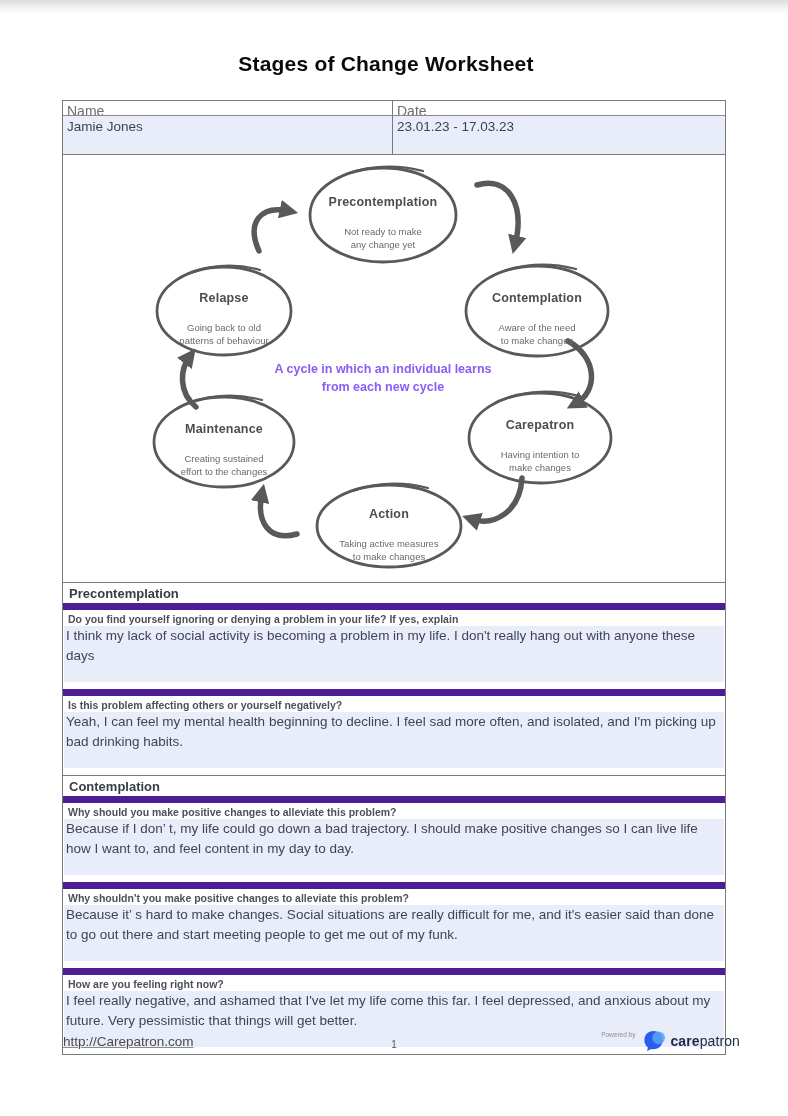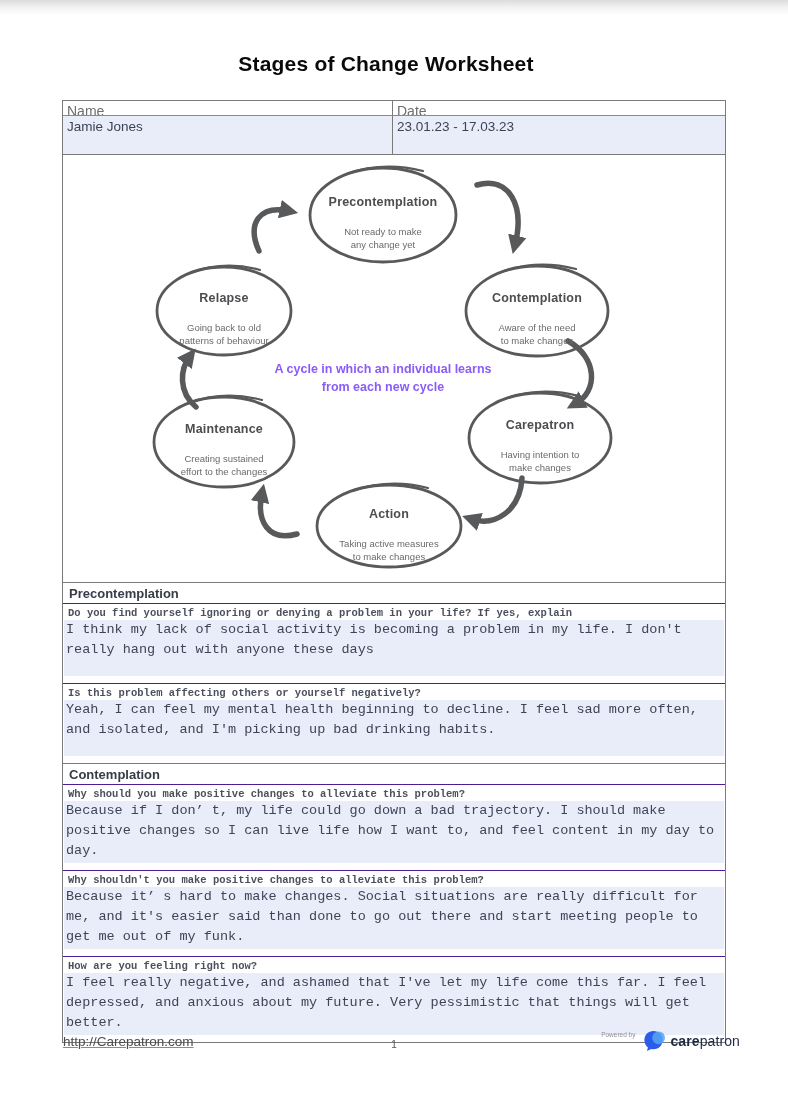--- a/index.html
+++ b/index.html
@@ -25,21 +25,21 @@
   .diagram-svg { position:absolute; left:0; top:0; }
   .stage { position:absolute; width:160px; text-align:center; }
   .stage-name { font-size:12.5px; font-weight:bold; color:#4c4d50; letter-spacing:0.2px; }
   .stage-desc { font-size:9.5px; color:#6a6a6d; line-height:12.5px; margin-top:17px; white-space:pre-line; }
   .cycle-caption { position:absolute; left:180px; top:205px; width:280px; text-align:center;
     font-size:12.5px; font-weight:bold; color:#8b5cf6; line-height:18px; white-space:pre-line; }
 
   
   .section-title { border-top:1px solid #7a7a7a; font-size:13px; font-weight:bold;
     color:#373c47; padding:3px 6px 2px 6px; height:21px; }
-  .qa { border-top:1px solid #4c1d95; padding:0 1px 7px 1px;font-family:Liberation Mono, monospace; }
+  .qa { border-top:7px solid #4c1d95; padding:0 1px 7px 1px; }
   .qa-q { font-size:10.5px; font-weight:bold; color:#4b505c; padding:3px 4px 1px 4px; }
   .qa-a { background:#e9edfa; min-height:56px; font-size:13.5px; color:#3f4457;
     line-height:20px; padding:0 4px 2px 2px; }
 
   
   .footer-url { position:absolute; left:63px; top:1034px; font-size:13.5px; color:#4c4c4c;
     text-decoration:underline; text-decoration-color:#8a8a8a; }
   .footer-page { position:absolute; left:0; top:1039px; width:788px; text-align:center;
     font-size:10px; color:#565656; }
   .powered { position:absolute; top:1027px; right:48px; display:flex; align-items:center; height:28px; }

